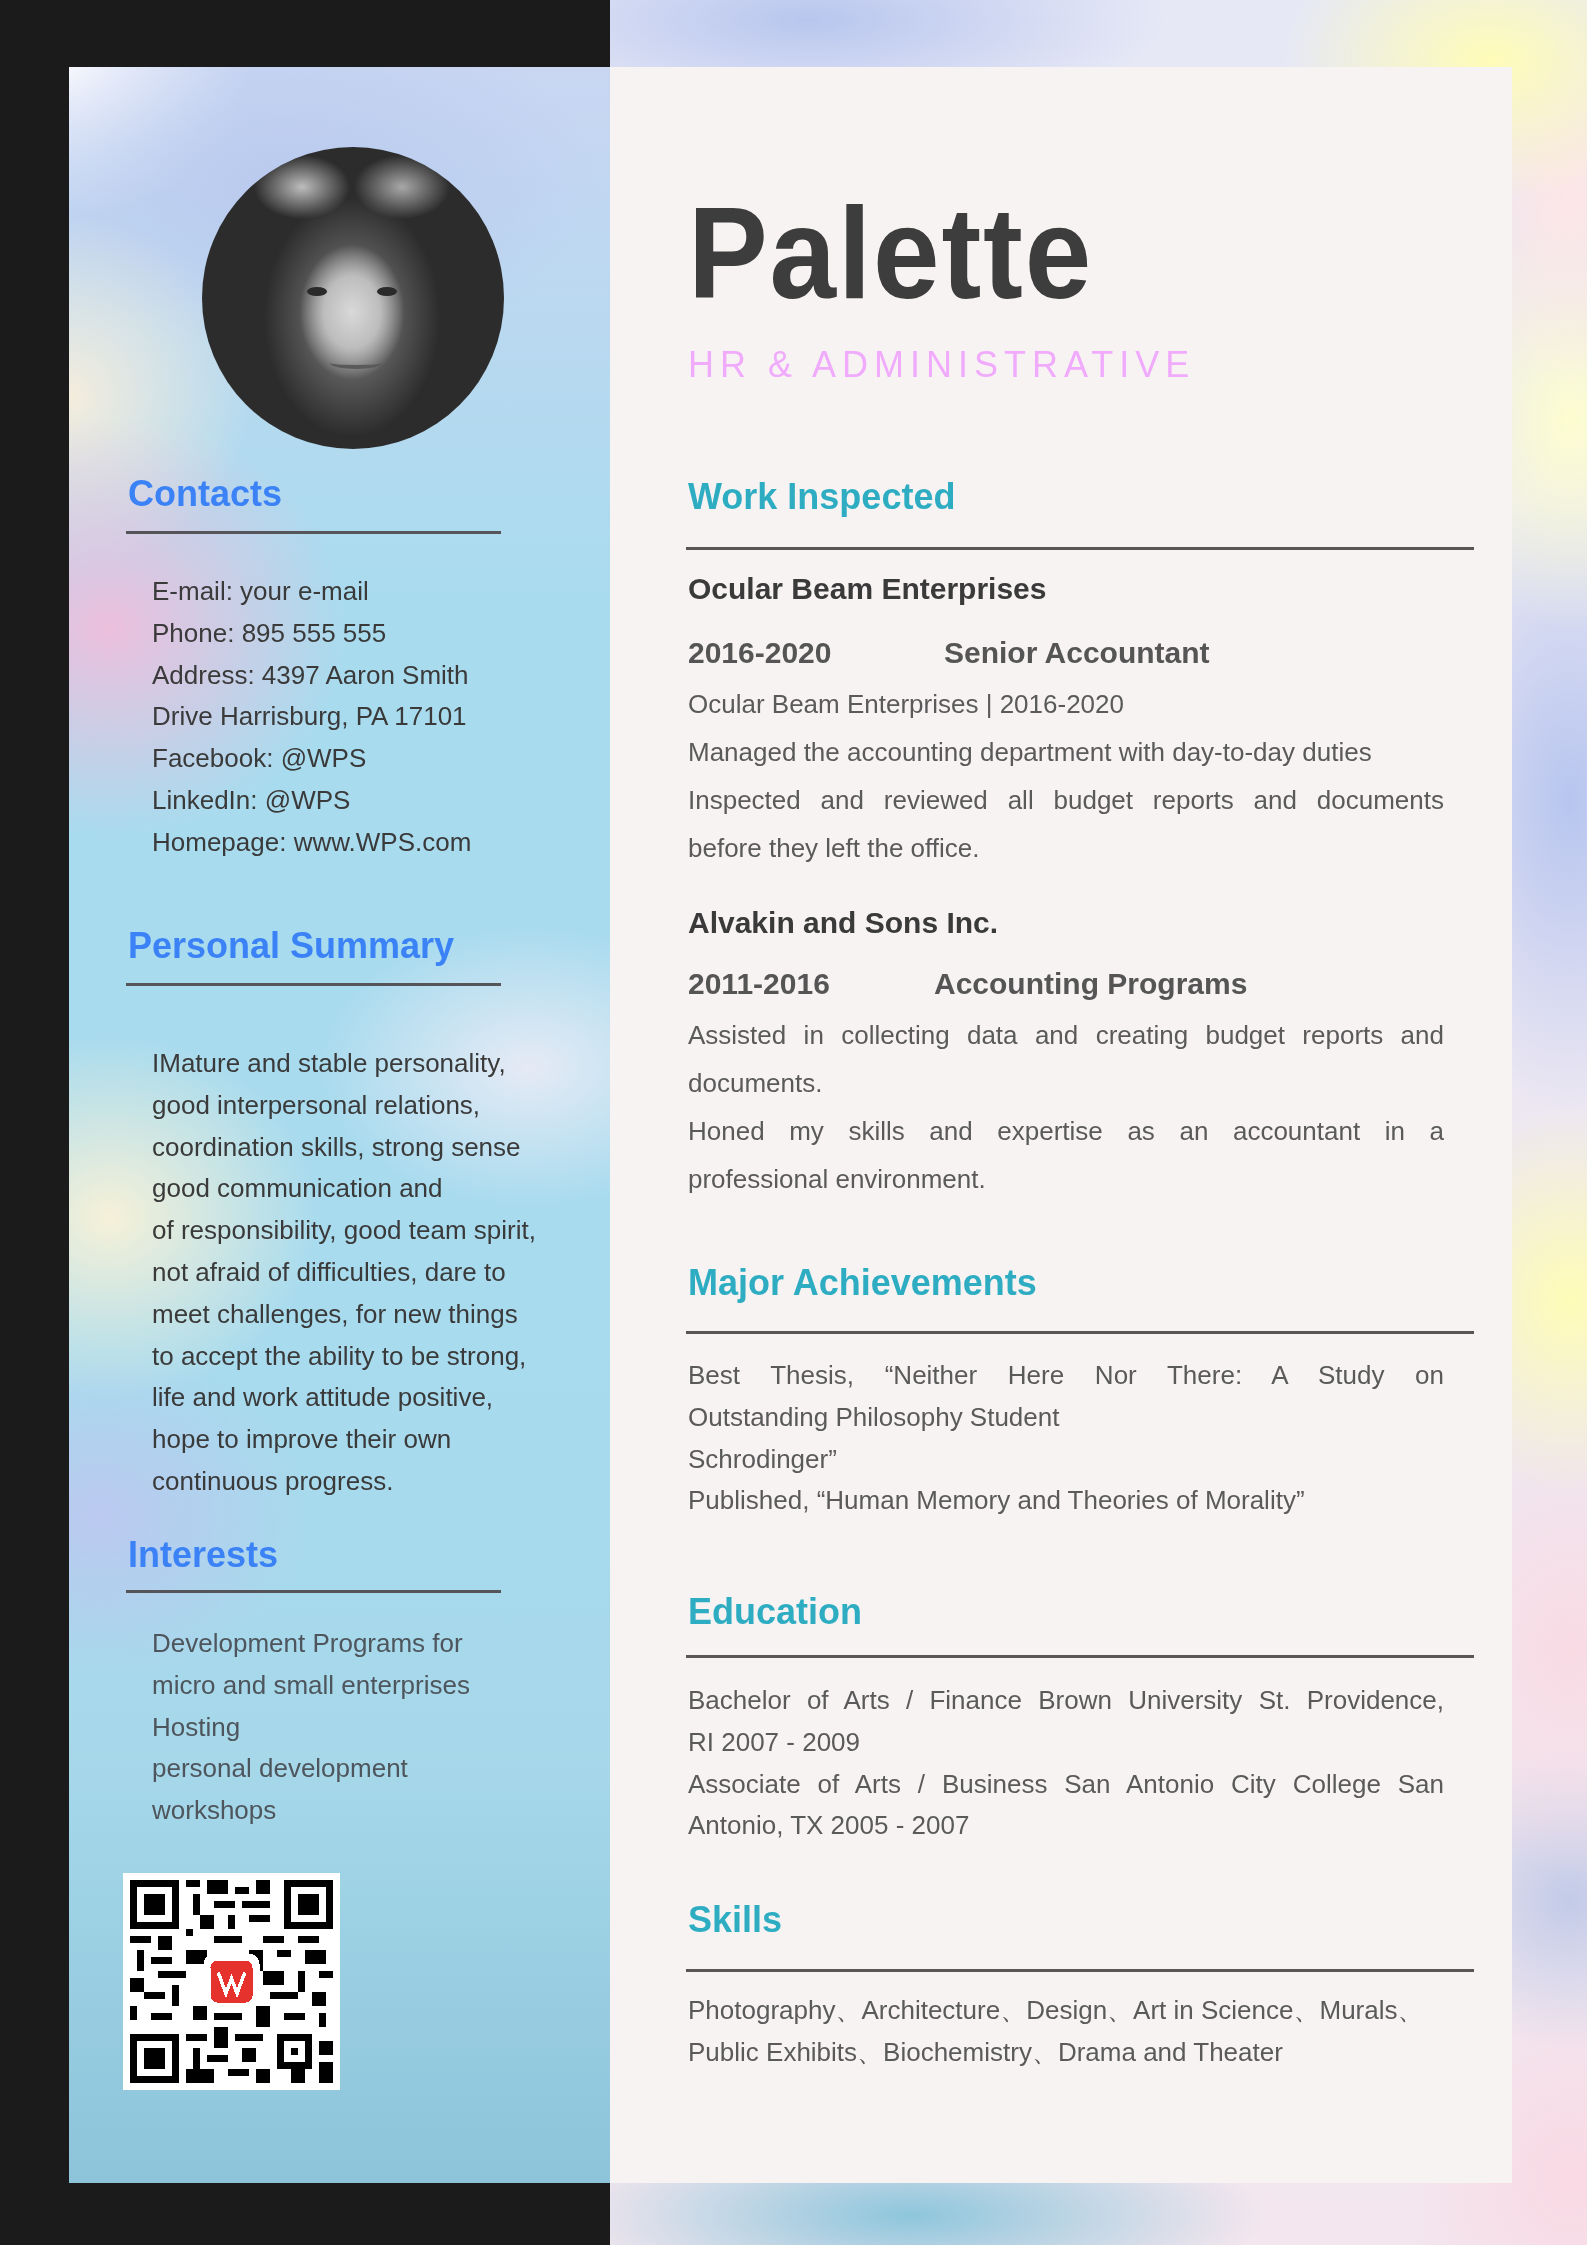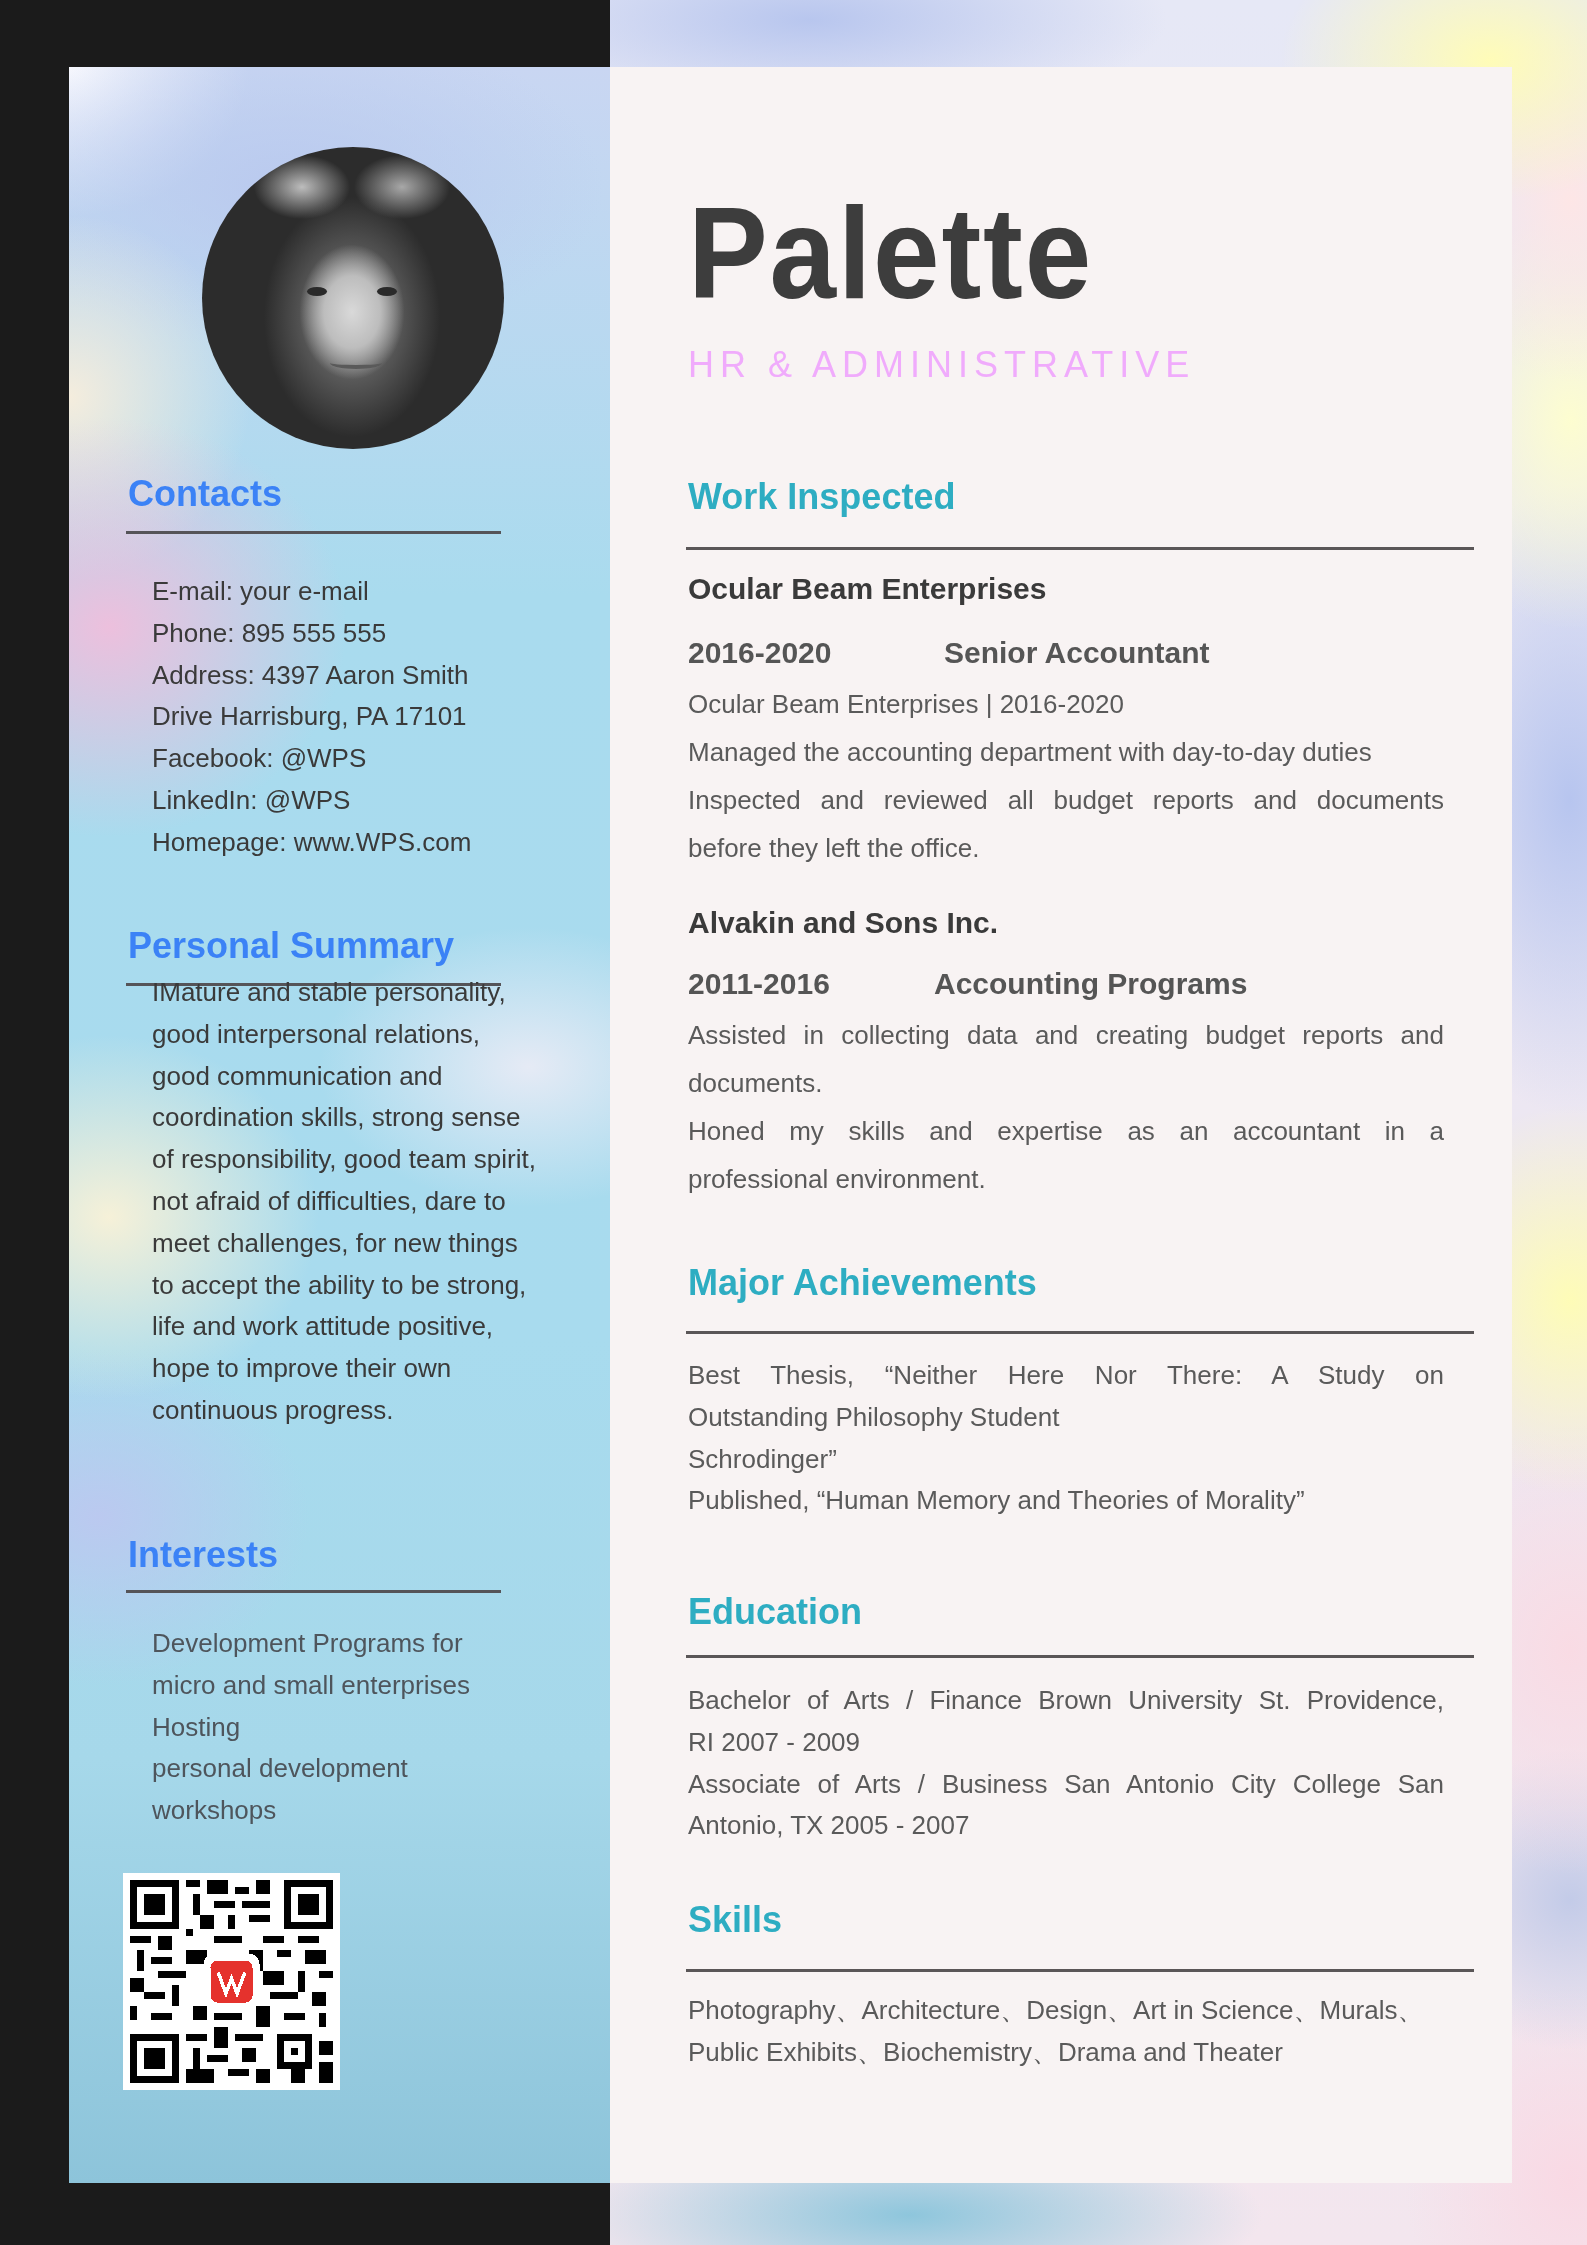--- a/index.html
+++ b/index.html
@@ -94,25 +94,25 @@
   <div>Phone: 895 555 555</div>
   <div>Address: 4397 Aaron Smith</div>
   <div>Drive Harrisburg, PA 17101</div>
   <div>Facebook: @WPS</div>
   <div>LinkedIn: @WPS</div>
   <div>Homepage: www.WPS.com</div>
 </div>
 
 <div class="lsec-title" style="top:925px">Personal Summary</div>
 <div class="lrule" style="top:983px"></div>
-<div class="ltext" style="top:972px">
+<div class="ltext" style="top:1043px">
   <div>IMature and stable personality,</div>
   <div>good interpersonal relations,</div>
+  <div>coordination skills, strong sense</div>
   <div>good communication and</div>
-  <div>coordination skills, strong sense</div>
   <div>of responsibility, good team spirit,</div>
   <div>not afraid of difficulties, dare to</div>
   <div>meet challenges, for new things</div>
   <div>to accept the ability to be strong,</div>
   <div>life and work attitude positive,</div>
   <div>hope to improve their own</div>
   <div>continuous progress.</div>
 </div>
 
 <div class="lsec-title" style="top:1534px">Interests</div>

